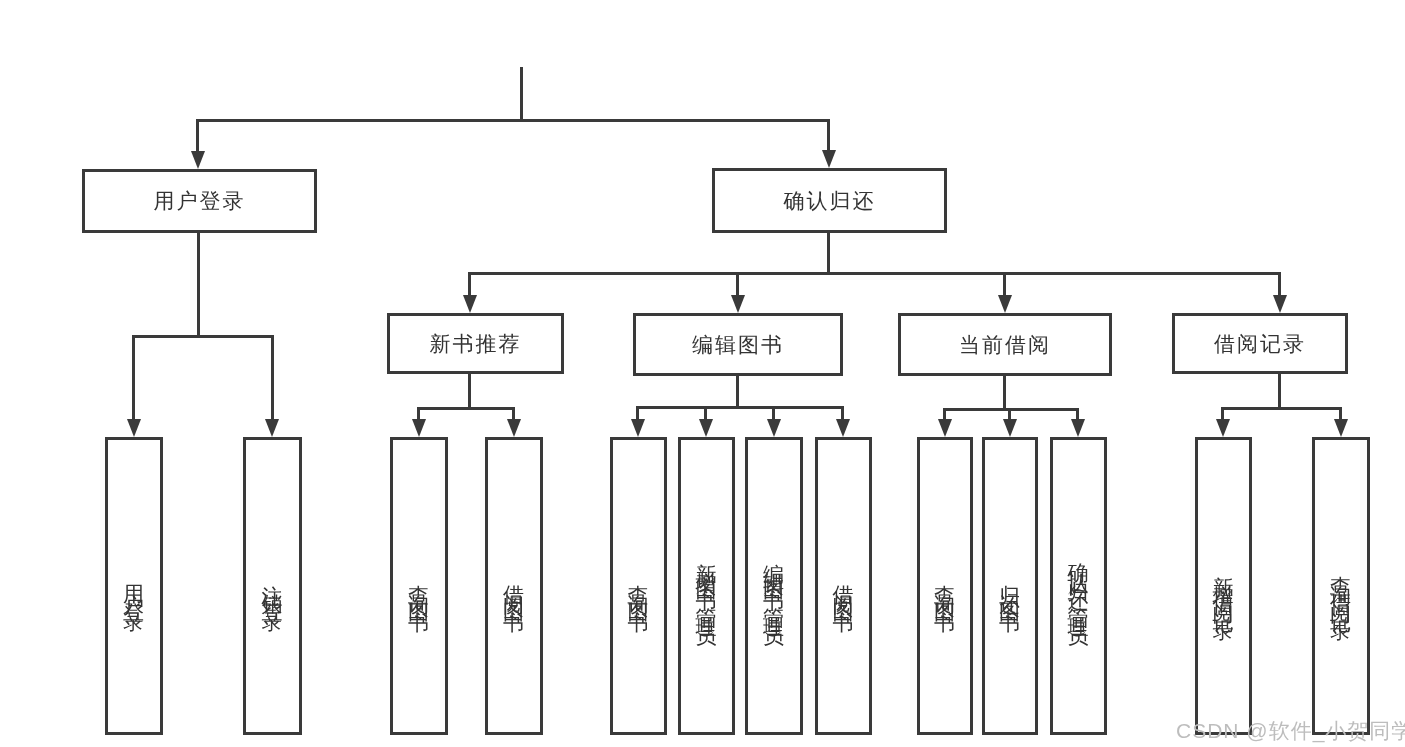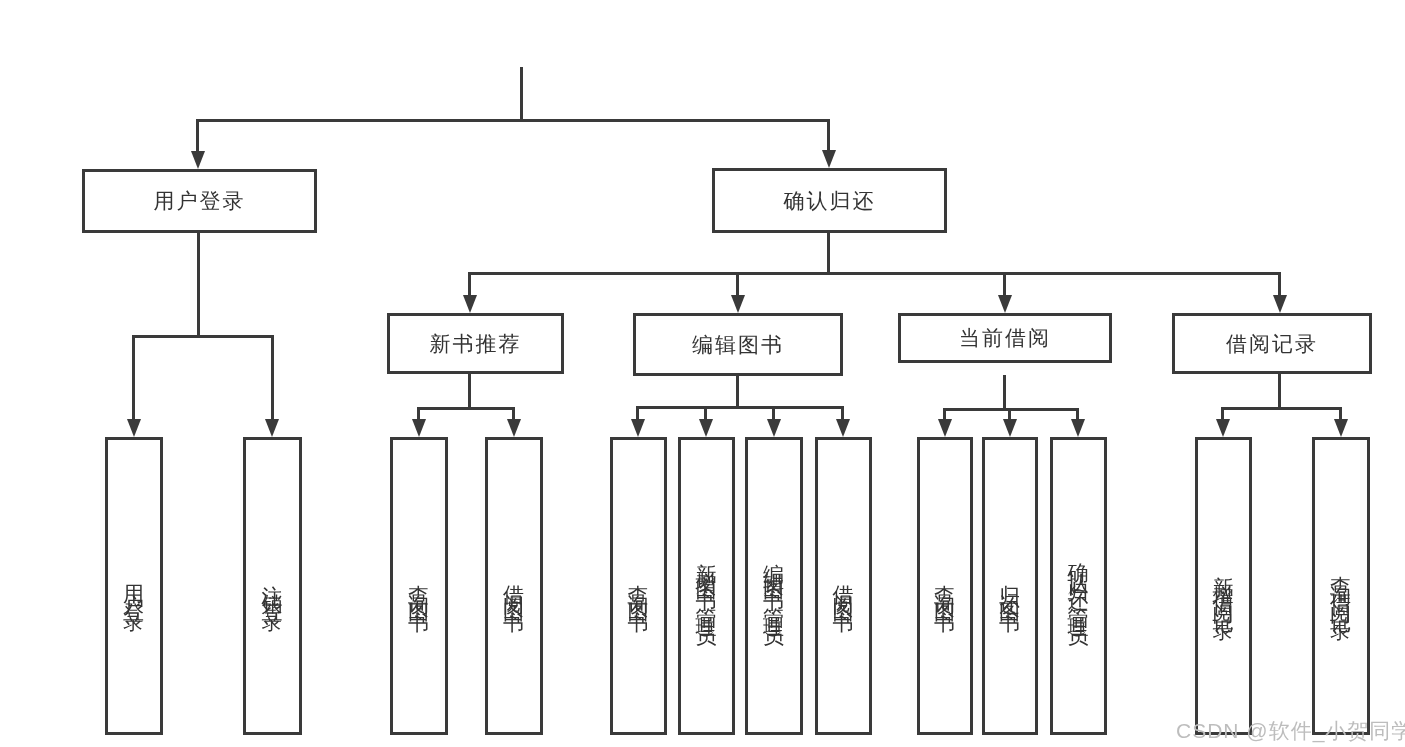--- a/index.html
+++ b/index.html
@@ -66,24 +66,24 @@
   <div class="arrow" style="left:998px;top:295px;"></div>
   <div class="line" style="left:1278px;top:273px;width:3px;height:24px;"></div>
   <div class="arrow" style="left:1273px;top:295px;"></div>
 
   <div class="node" style="left:363px;top:313px;width:177px;height:61px;margin-left:24px;">
     <span class="hlabel">新书推荐</span>
   </div>
   <div class="node" style="left:633px;top:313px;width:210px;height:63px;">
     <span class="hlabel">编辑图书</span>
   </div>
-  <div class="node" style="left:898px;top:313px;width:214px;height:50px;">
+  <div class="node" style="left:898px;top:313px;width:214px;height:63px;">
     <span class="hlabel">当前借阅</span>
   </div>
-  <div class="node" style="left:1172px;top:313px;width:200px;height:61px;">
+  <div class="node" style="left:1172px;top:313px;width:176px;height:61px;">
     <span class="hlabel">借阅记录</span>
   </div>
 
   <div class="line" style="left:468px;top:372px;width:3px;height:38px;"></div>
   <div class="line" style="left:417px;top:407px;width:98px;height:3px;"></div>
   <div class="line" style="left:417px;top:408px;width:3px;height:13px;"></div>
   <div class="arrow" style="left:412px;top:419px;"></div>
   <div class="line" style="left:512px;top:408px;width:3px;height:13px;"></div>
   <div class="arrow" style="left:507px;top:419px;"></div>
 

